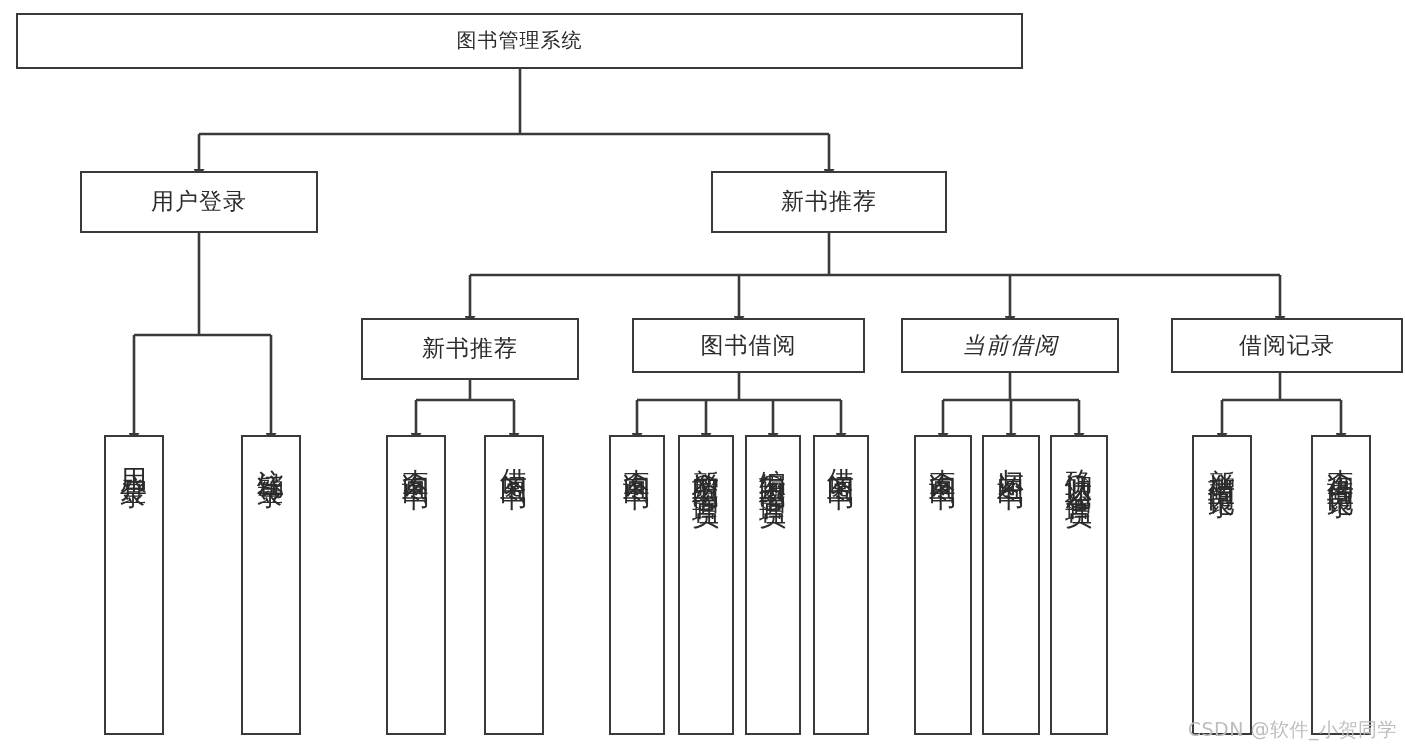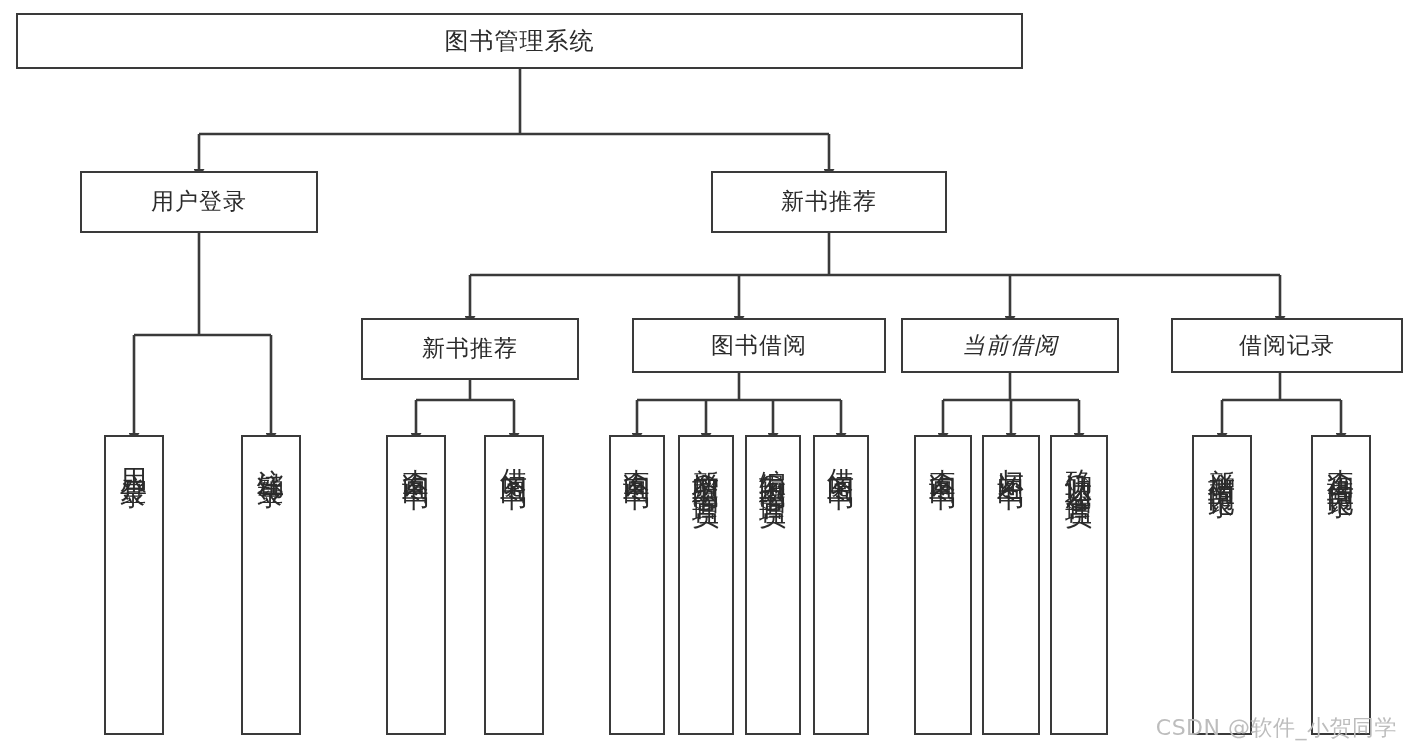--- a/index.html
+++ b/index.html
@@ -18,35 +18,35 @@
     color:#2b2b2b;
   }
   .node .lbl{
     display:block;
     text-align:center;
     line-height:1.18;
     white-space:nowrap;
   }
   
   .node.horiz .lbl{font-size:23px;letter-spacing:1px;}
-  .node.root .lbl{font-size:24px;letter-spacing:1px;}
+  .node.root .lbl{font-size:20px;letter-spacing:1px;}
   
   .node.vert{align-items:flex-start;padding-top:10px;}
   .node.vert .lbl{
     writing-mode:vertical-rl;
     text-orientation:upright;
     font-size:27px;
     letter-spacing:5px;
     line-height:1;
     white-space:nowrap;
   }
   #watermark{
     position:absolute;
     right:8px;bottom:4px;
-    font-size:22px;
+    font-size:19px;
     color:#bdbdbd;
     letter-spacing:0.5px;
     white-space:nowrap;
     pointer-events:none;
   }
 </style>
 </head>
 <body>
 
 <div id="canvas">
@@ -91,21 +91,21 @@
       </div>
       <div class="node horiz" style="left: 80px; top: 171px; width: 238px; height: 62px;">
         <span class="lbl">用户登录</span>
       </div>
       <div class="node horiz" style="left: 711px; top: 171px; width: 236px; height: 62px;">
         <span class="lbl">新书推荐</span>
       </div>
       <div class="node horiz" style="left: 361px; top: 318px; width: 218px; height: 62px;">
         <span class="lbl">新书推荐</span>
       </div>
-      <div class="node horiz" style="left: 632px; top: 318px; width: 254px; height: 55px;">
+      <div class="node horiz" style="left: 632px; top: 318px; width: 233px; height: 55px;">
         <span class="lbl">图书借阅</span>
       </div>
       <div class="node horiz" style="left: 901px; top: 318px; width: 218px; height: 55px; font-style: italic;">
         <span class="lbl">当前借阅</span>
       </div>
       <div class="node horiz" style="left: 1171px; top: 318px; width: 232px; height: 55px;">
         <span class="lbl">借阅记录</span>
       </div>
       <div class="node vert" style="left: 104px; top: 435px; width: 60px; height: 300px;">
         <span class="lbl">用户登录</span>

